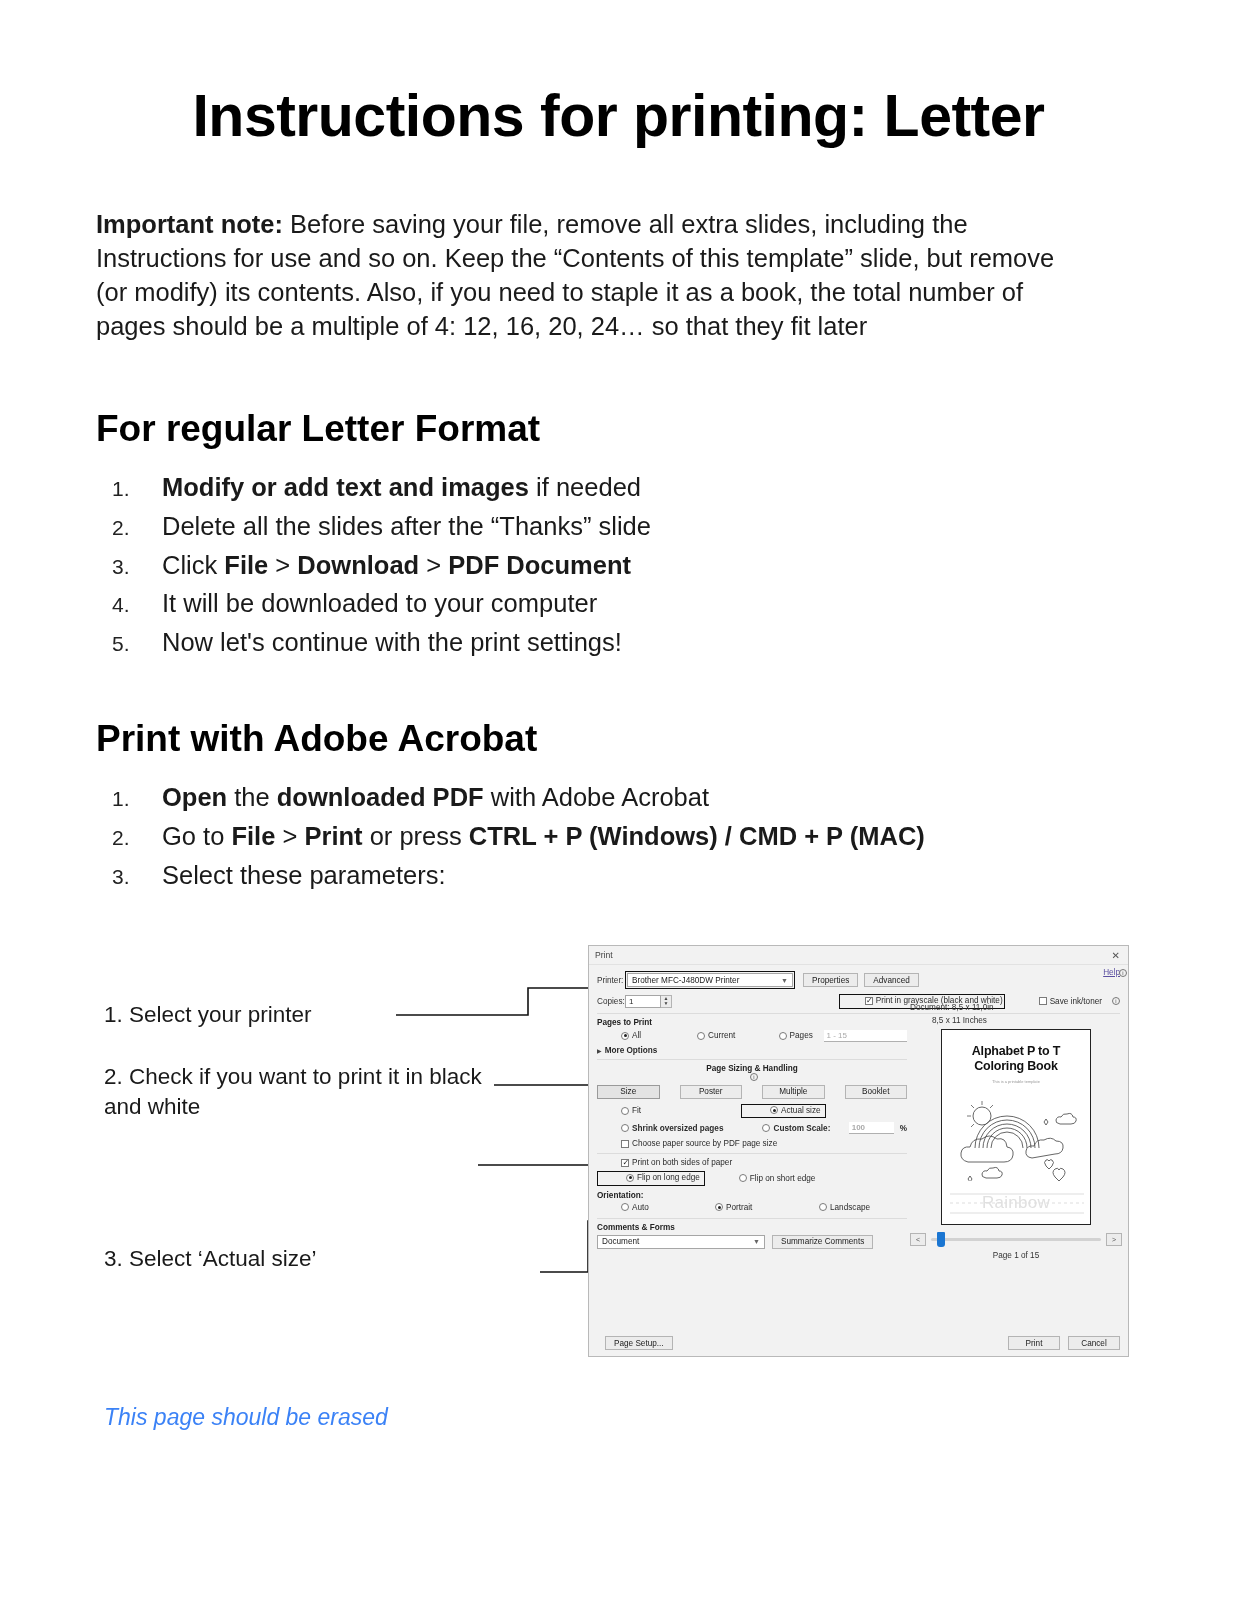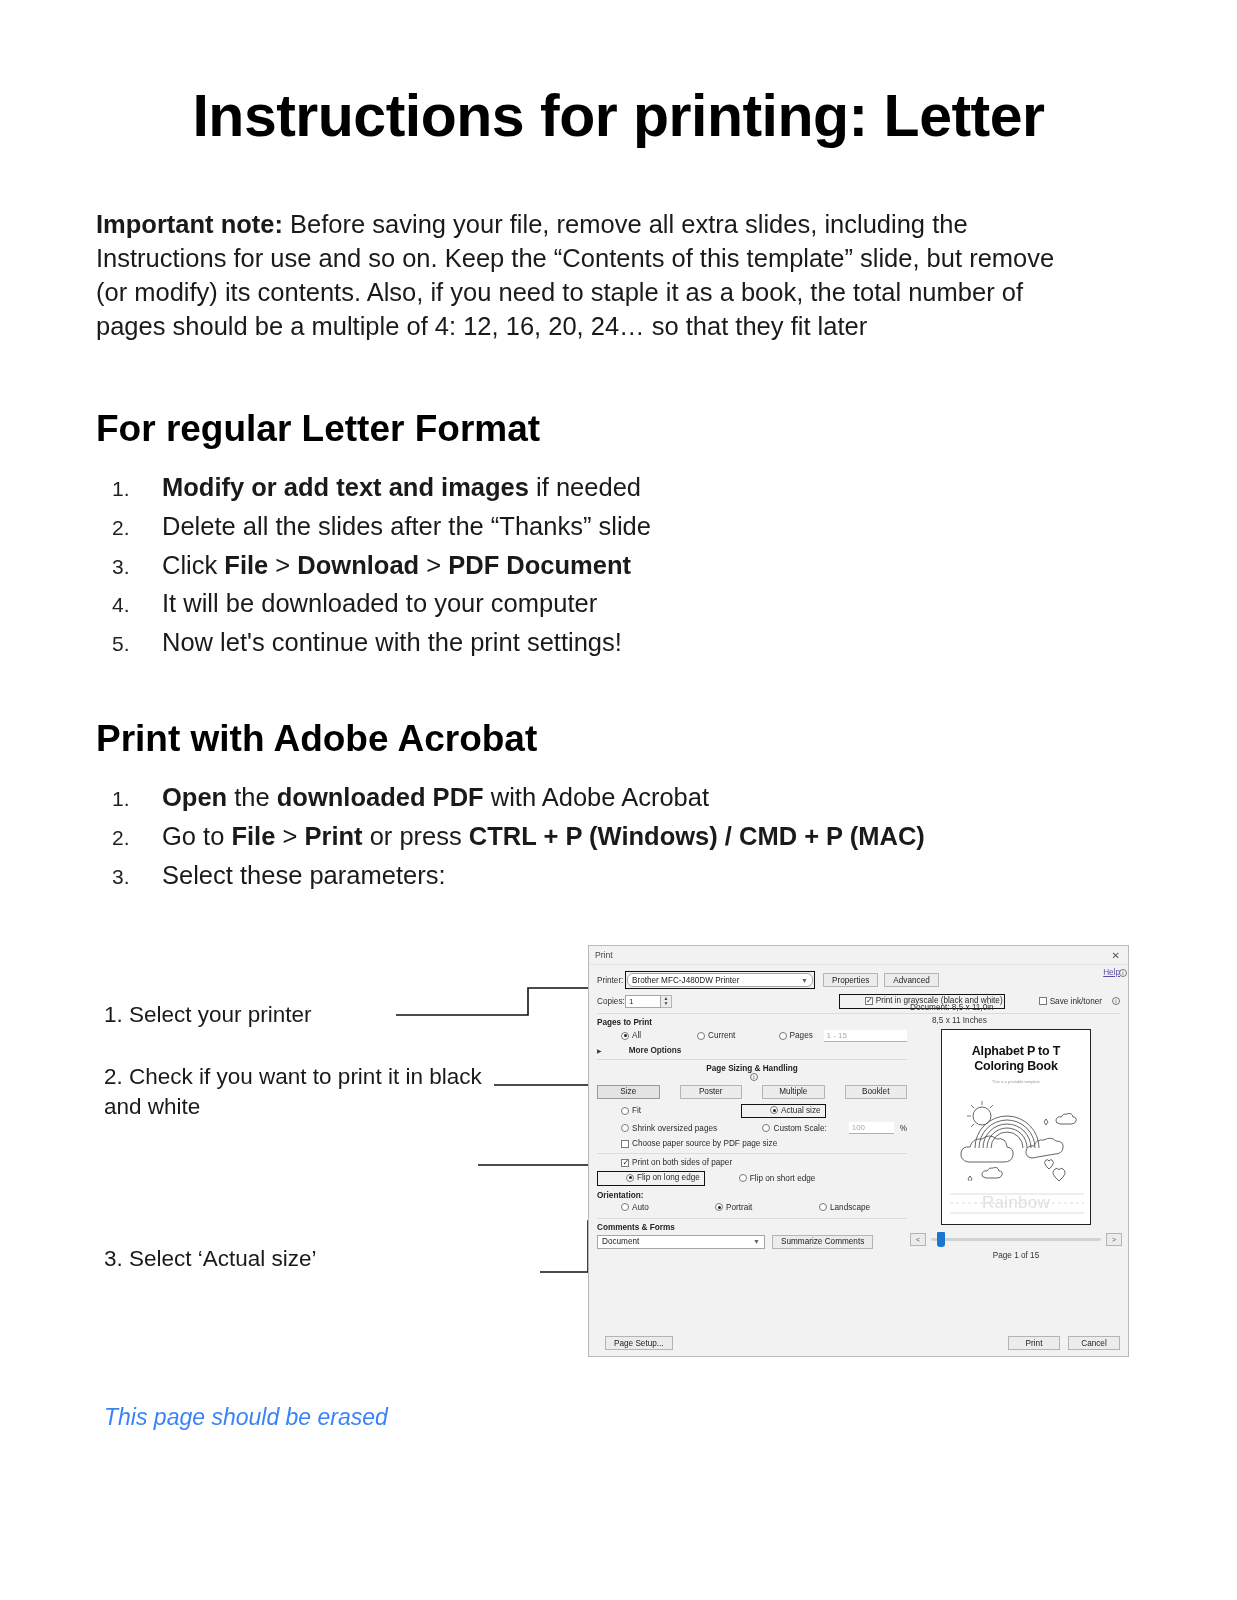--- a/index.html
+++ b/index.html
@@ -342,21 +342,21 @@
     <div class="dlg-body">
 
       <a class="help">
         <span>Help</span>
       </a>
       <span class="infoicon" style="position:absolute; right:1px; top:4px;">i</span>
 
       <div class="row" style="margin-top:2px;">
         <span class="lbl" style="width:28px;">Printer:</span>
         <span class="highlight-box">
-          <span class="combo" style="width:186px;border-radius:6px;">
+          <span class="combo" style="width:166px;">
             <span class="val">Brother MFC-J480DW Printer</span>
             <span class="caret">▼</span>
           </span>
         </span>
         <span class="btn" style="margin-left:8px;">Properties</span>
         <span class="btn" style="margin-left:6px;">Advanced</span>
       </div>
 
       <div class="row" style="margin-top:5px;">
         <span class="lbl" style="width:28px;">Copies:</span>
@@ -394,21 +394,21 @@
           <span class="opt" style="width:68px;">
             <span class="radio"></span>
             <span>Current</span>
           </span>
           <span class="opt" style="width:50px;">
             <span class="radio"></span>
             <span>Pages</span>
           </span>
           <span class="inputline" style="width:118px;">1 - 15</span>
         </div>
-        <div class="row" style="margin-bottom:3px;gap:24px;">
+        <div class="row" style="margin-bottom:3px;">
           <span style="font-size:6px; margin-right:3px; color:#444;">▶</span>
           <span class="bold">More Options</span>
         </div>
 
         <div class="hr"></div>
 
         <div class="row" style="margin-bottom:4px;flex-direction:column;">
           <span class="group-label" style="margin-bottom:0;">Page Sizing &amp; Handling</span>
           <span class="infoicon" style="margin-left:4px;">i</span>
         </div>
@@ -426,21 +426,21 @@
             <span>Fit</span>
           </span>
           <span class="highlight-box">
             <span class="opt" style="margin-right:0; padding:0 3px;">
               <span class="radio on"></span>
               <span>Actual size</span>
             </span>
           </span>
         </div>
 
-        <div class="row" style="margin-bottom:5px;">
+        <div class="row" style="margin-bottom:5px;font-weight:bold;">
           <span class="opt" style="width:110px;">
             <span class="radio"></span>
             <span>Shrink oversized pages</span>
           </span>
           <span class="opt" style="width:78px;">
             <span class="radio"></span>
             <span>Custom Scale:</span>
           </span>
           <span class="inputline" style="width:46px;">100</span>
           <span style="margin-left:6px;">%</span>

